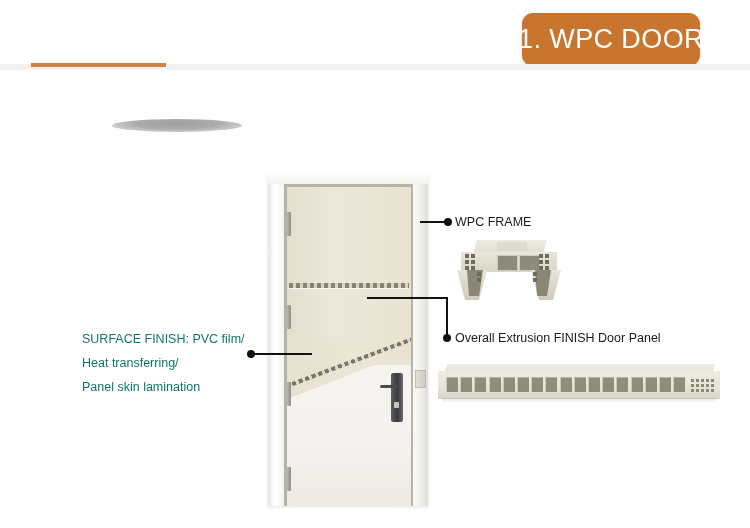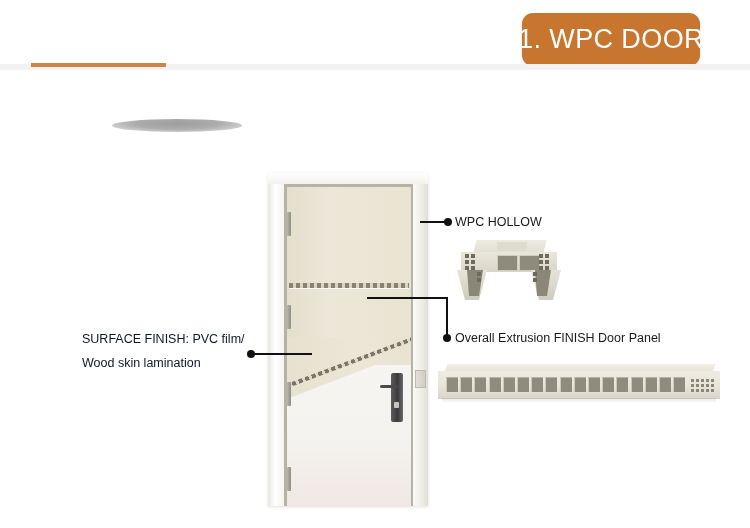--- a/index.html
+++ b/index.html
@@ -367,21 +367,21 @@
 
   
   .sf-block {
     position: absolute;
     left: 82px;
     top: 327px;
     line-height: 24px;
   }
   .sf-line {
     font-size: 12.5px;
-    color: #0f172a;
+    color: #0f766e;
     white-space: nowrap;
   }
 </style>
 </head>
 <body>
 
 <div class="page">
 
   <div class="badge">
     <span class="badge-text">1. WPC DOOR</span>
@@ -477,27 +477,28 @@
       <div class="pp-perf" style="left: 273px; top: 20px;"></div>
       <div class="pp-perf" style="left: 253px; top: 25px;"></div>
       <div class="pp-perf" style="left: 258px; top: 25px;"></div>
       <div class="pp-perf" style="left: 263px; top: 25px;"></div>
       <div class="pp-perf" style="left: 268px; top: 25px;"></div>
       <div class="pp-perf" style="left: 273px; top: 25px;"></div>
     </div>
 
   <div class="lead-line" style="left:420px; top:221px; width:28px; height:2px;"></div>
   <div class="lead-dot" style="left:444px; top:218px;"></div>
-  <div class="callout-text" style="left:455px; top:215px;">WPC  HOLLOW</div>
+  <div class="callout-text" style="left:455px; top:215px;">WPC  FRAME</div>
 
   <div class="lead-line" style="left:367px; top:297px; width:81px; height:2px;"></div>
   <div class="lead-line" style="left:446px; top:297px; width:2px; height:40px;"></div>
   <div class="lead-dot" style="left:443px; top:334px;"></div>
   <div class="callout-text" style="left:455px; top:331px;">Overall Extrusion FINISH Door Panel</div>
 
   <div class="sf-block">
     <div class="sf-line">SURFACE FINISH: PVC film/</div>
-    <div class="sf-line">Wood skin lamination</div>
+    <div class="sf-line">Heat transferring/</div>
+    <div class="sf-line">Panel skin lamination</div>
   </div>
   <div class="lead-dot" style="left:247px; top:350px;"></div>
   <div class="lead-line" style="left:254px; top:353px; width:58px; height:2px;"></div>
 
 </div>
 
 </body></html>

